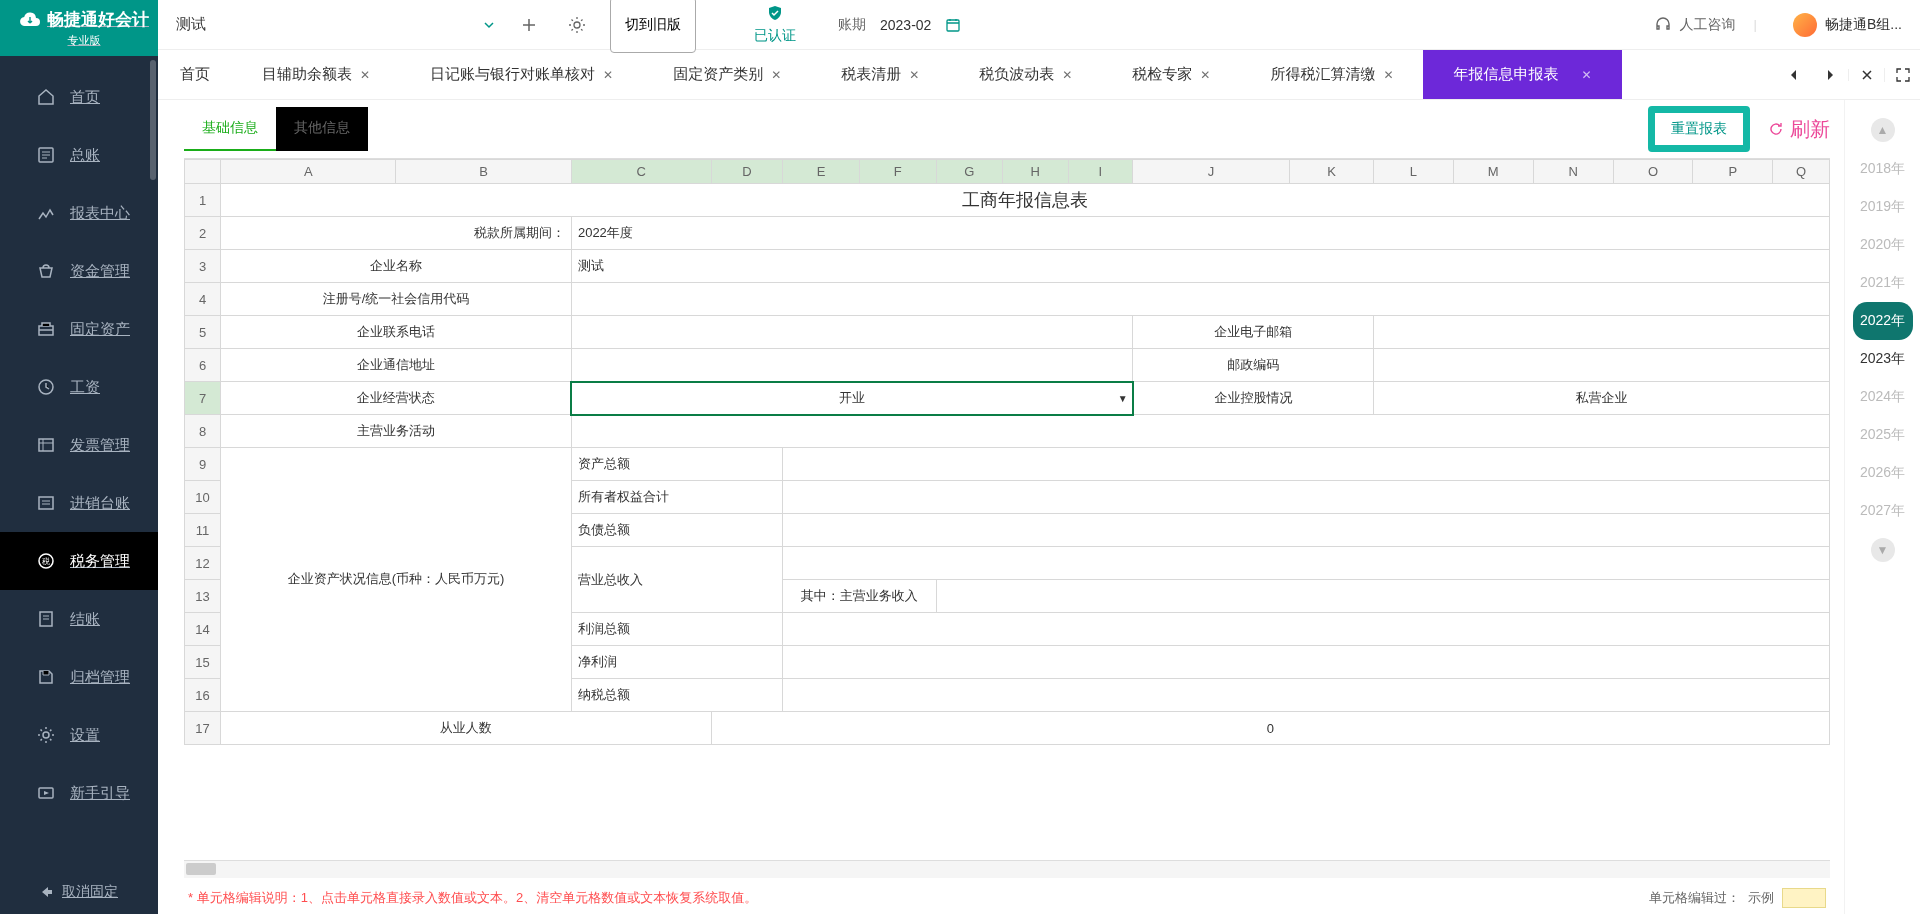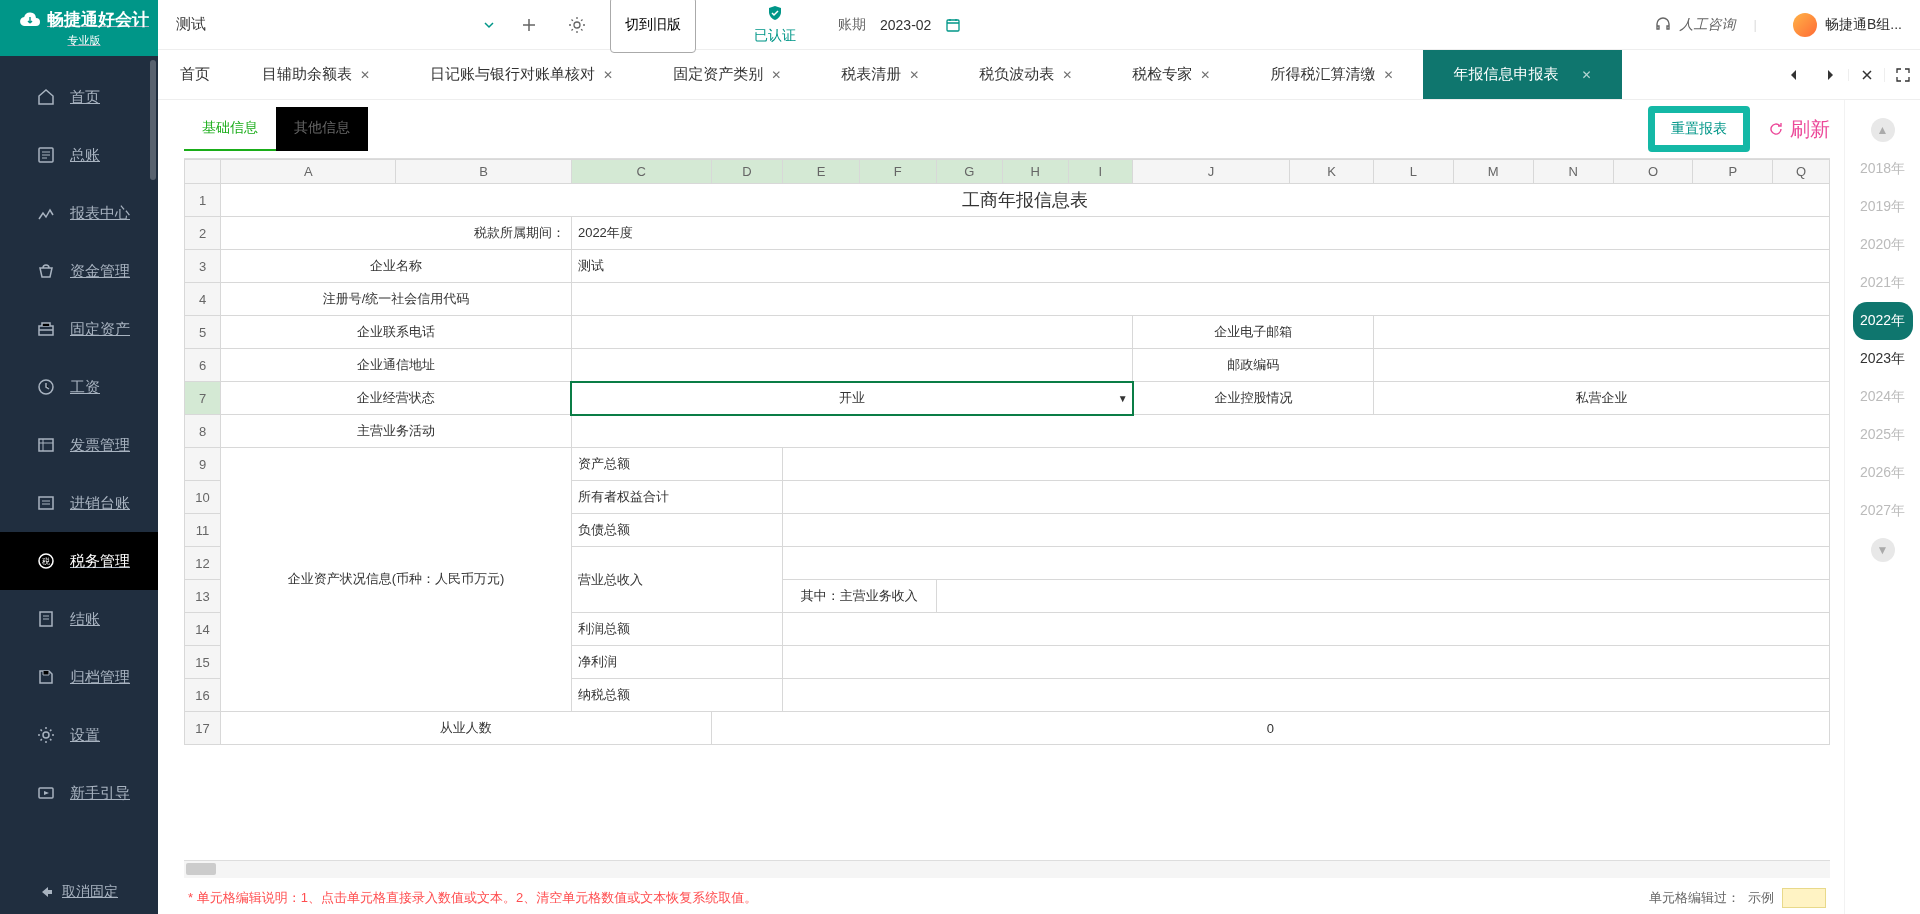--- a/index.html
+++ b/index.html
@@ -26,30 +26,30 @@
 .company-select { width: 320px; display: flex; align-items: center; justify-content: space-between; color: #333; cursor: pointer; font-size: 15px; }
 .company-select .chev { color: #009688; }
 .icon-btn { width: 30px; height: 30px; display: inline-flex; align-items: center; justify-content: center; cursor: pointer; color: #666; font-size: 16px; }
 .old-ver-btn { border: 1px solid #aaa; border-radius: 4px; padding: 18px 14px; cursor: pointer; font-size: 14px; background: #fff; }
 .verified { color: #009688; display: flex; align-items: center; gap: 6px; font-size: 14px; margin-left: 40px; flex-direction: column; }
 .period-wrap { display: flex; align-items: center; gap: 14px; margin-left: 24px; font-size: 14px; }
 .period-wrap .label { color: #666; }
 .period-wrap .val { color: #333; }
 .period-wrap .cal { color: #009688; cursor: pointer; }
 .topbar-spacer { flex: 1; }
-.consult { display: flex; align-items: center; gap: 8px; color: #666; cursor: pointer; font-size: 14px; font-style: italic; }
+.consult { display: flex; align-items: center; gap: 8px; color: #666; cursor: pointer; font-size: 14px; }
 .user-area { display: flex; align-items: center; gap: 8px; cursor: pointer; font-size: 14px; margin-left: 18px; }
 .user-avatar { width: 24px; height: 24px; border-radius: 50%; background: linear-gradient(135deg,#ffb347,#ff6b35); }
 
 
 .tabstrip { height: 50px; display: flex; align-items: stretch; border-bottom: 1px solid #eee; position: relative; }
 .tabs { display: flex; flex: 1; align-items: stretch; overflow: hidden; min-width: 0; }
 .tab { display: flex; align-items: center; padding: 0 30px; gap: 8px; cursor: pointer; font-size: 15px; white-space: nowrap; color: #333; }
 .tab.home { padding: 0 22px; }
-.tab.active { background: #0f766e; color: #fff; gap: 23px; }
+.tab.active { background: #6d28d9; color: #fff; gap: 23px; }
 .tab .close { font-size: 12px; cursor: pointer; opacity: .7; }
 .tab-controls { display: flex; align-items: center; }
 .tab-controls .ctrl { width: 36px; display: flex; align-items: center; justify-content: center; cursor: pointer; font-size: 16px; color: #333; }
 .tab-controls .ctrl.sep { border-left: 1px solid #eee; }
 
 
 .content { flex: 1; display: flex; min-height: 0; padding-left: 12px; }
 .content-left { flex: 1; display: flex; flex-direction: column; min-width: 0; padding: 0; }
 .sub-toolbar { display: flex; align-items: center; height: 58px; padding: 0 14px; gap: 18px; }
 .subtabs { display: flex; }

